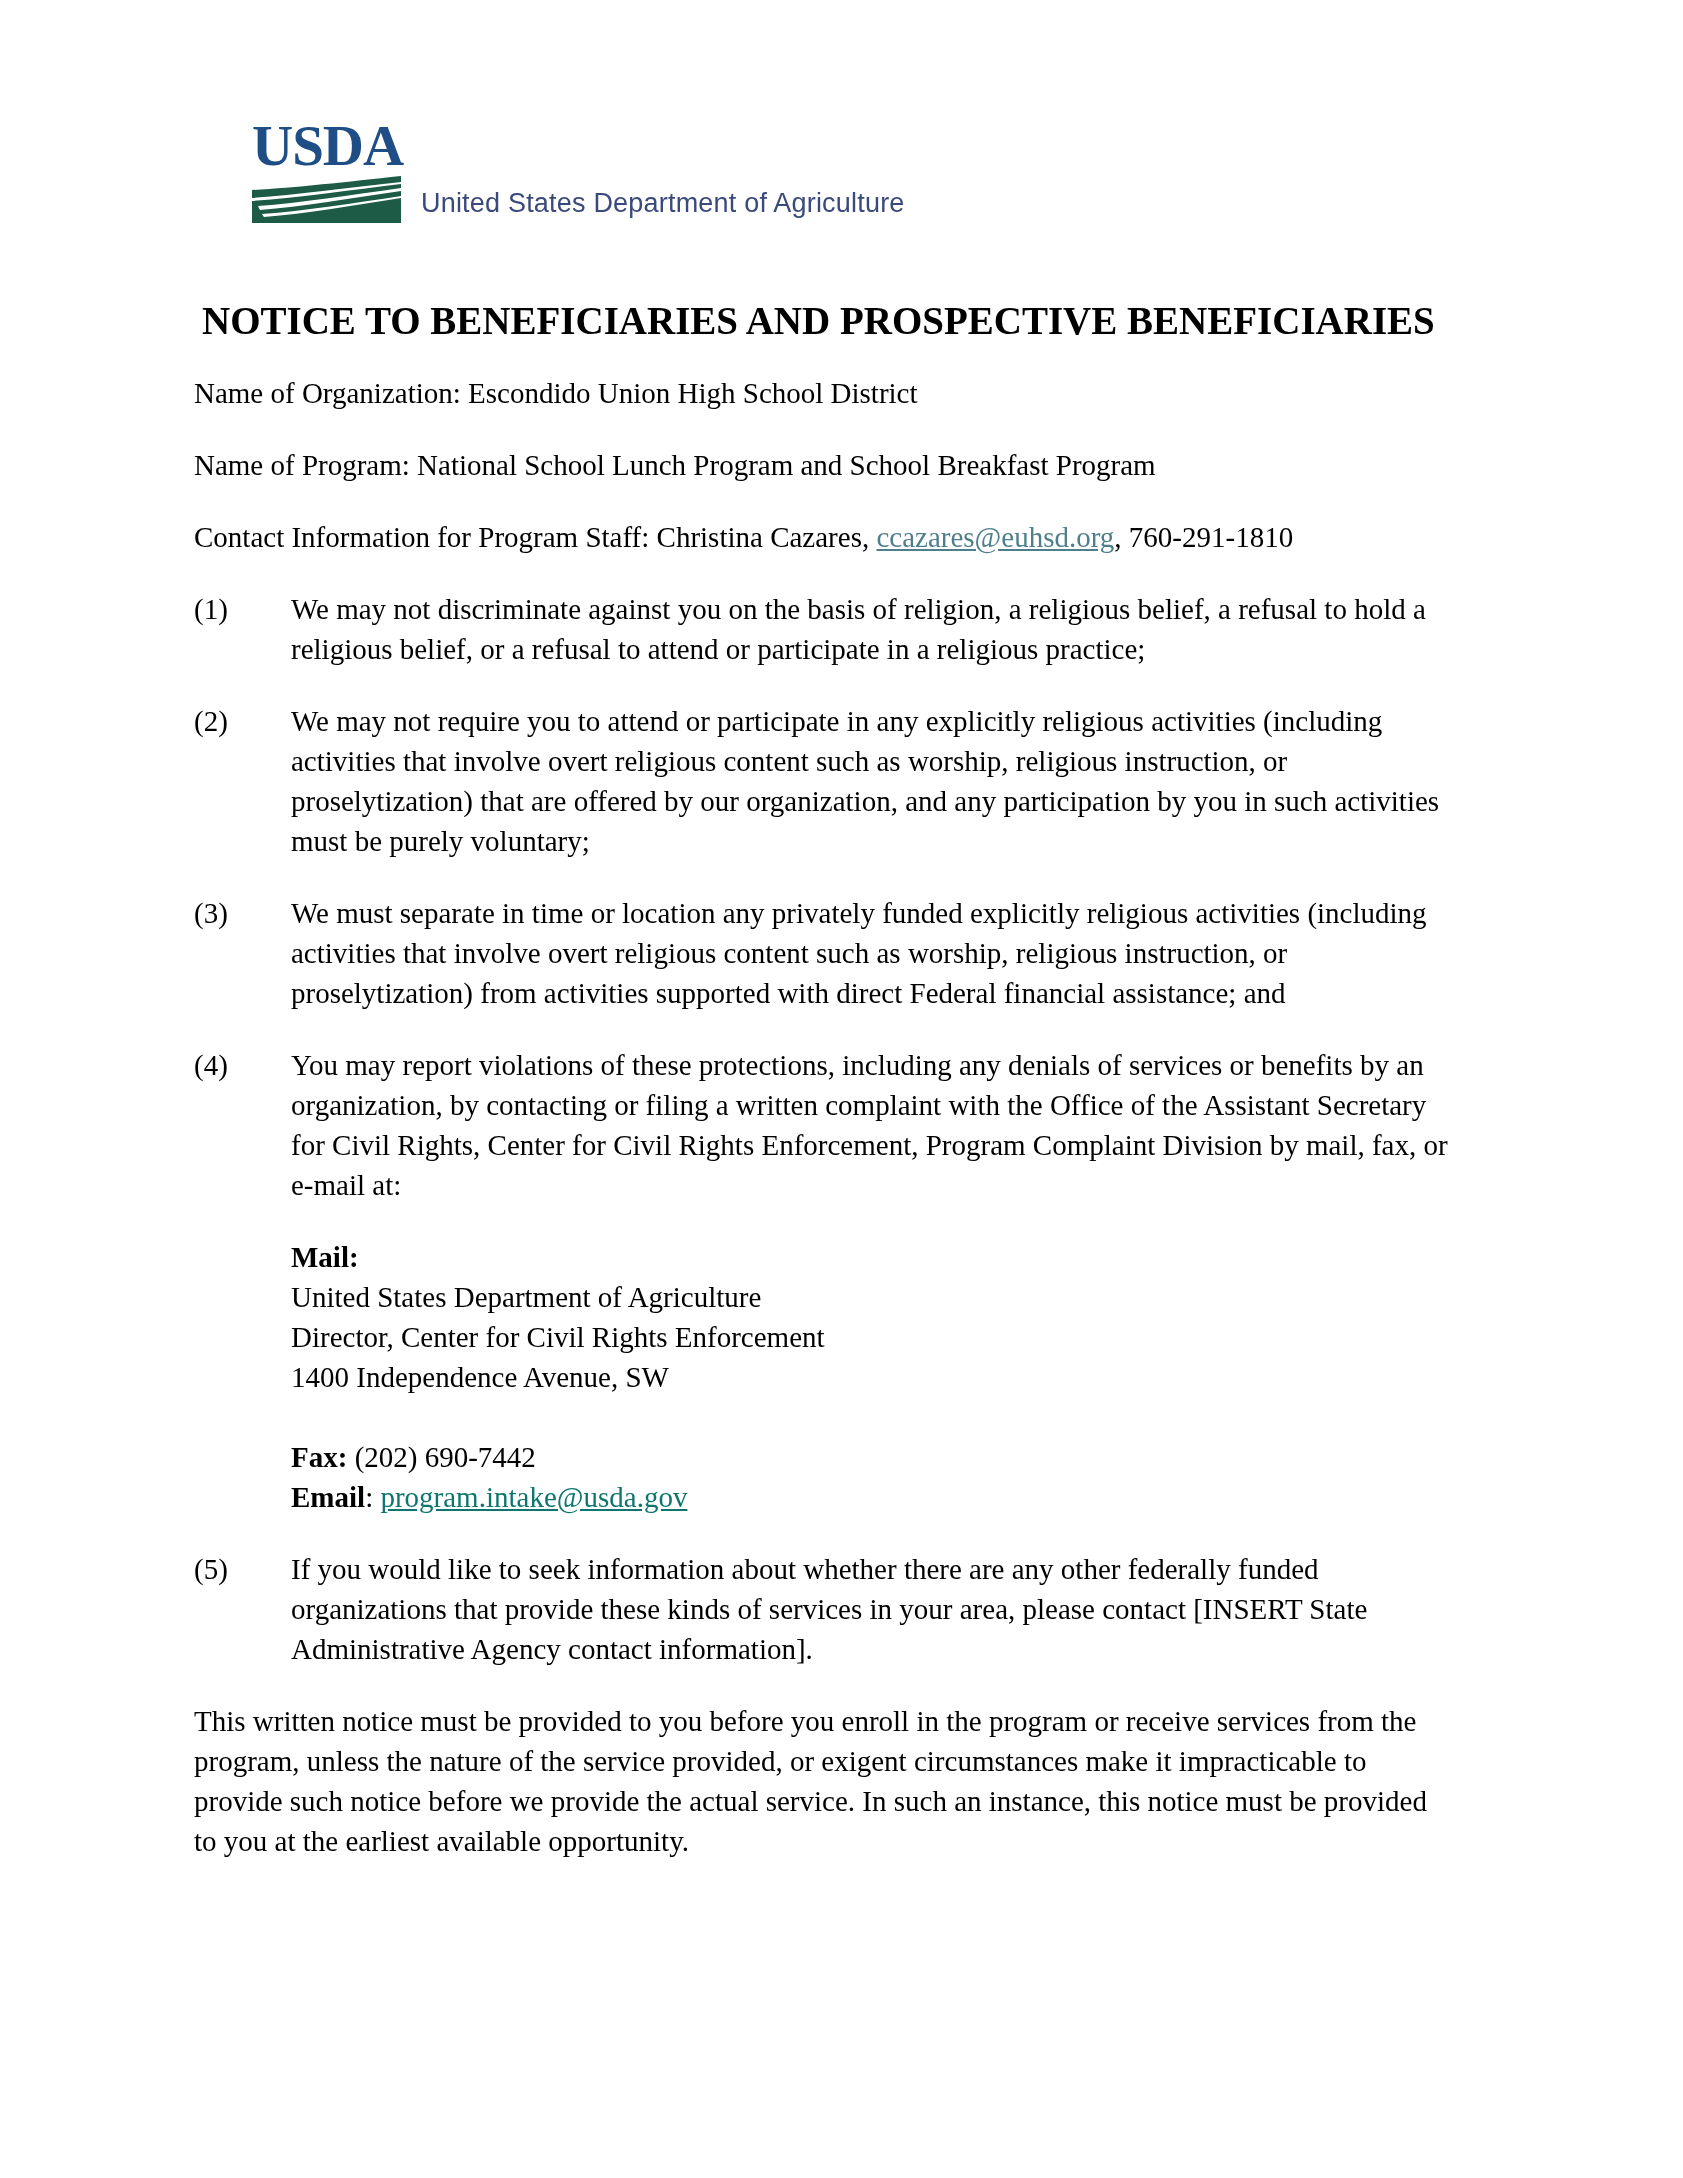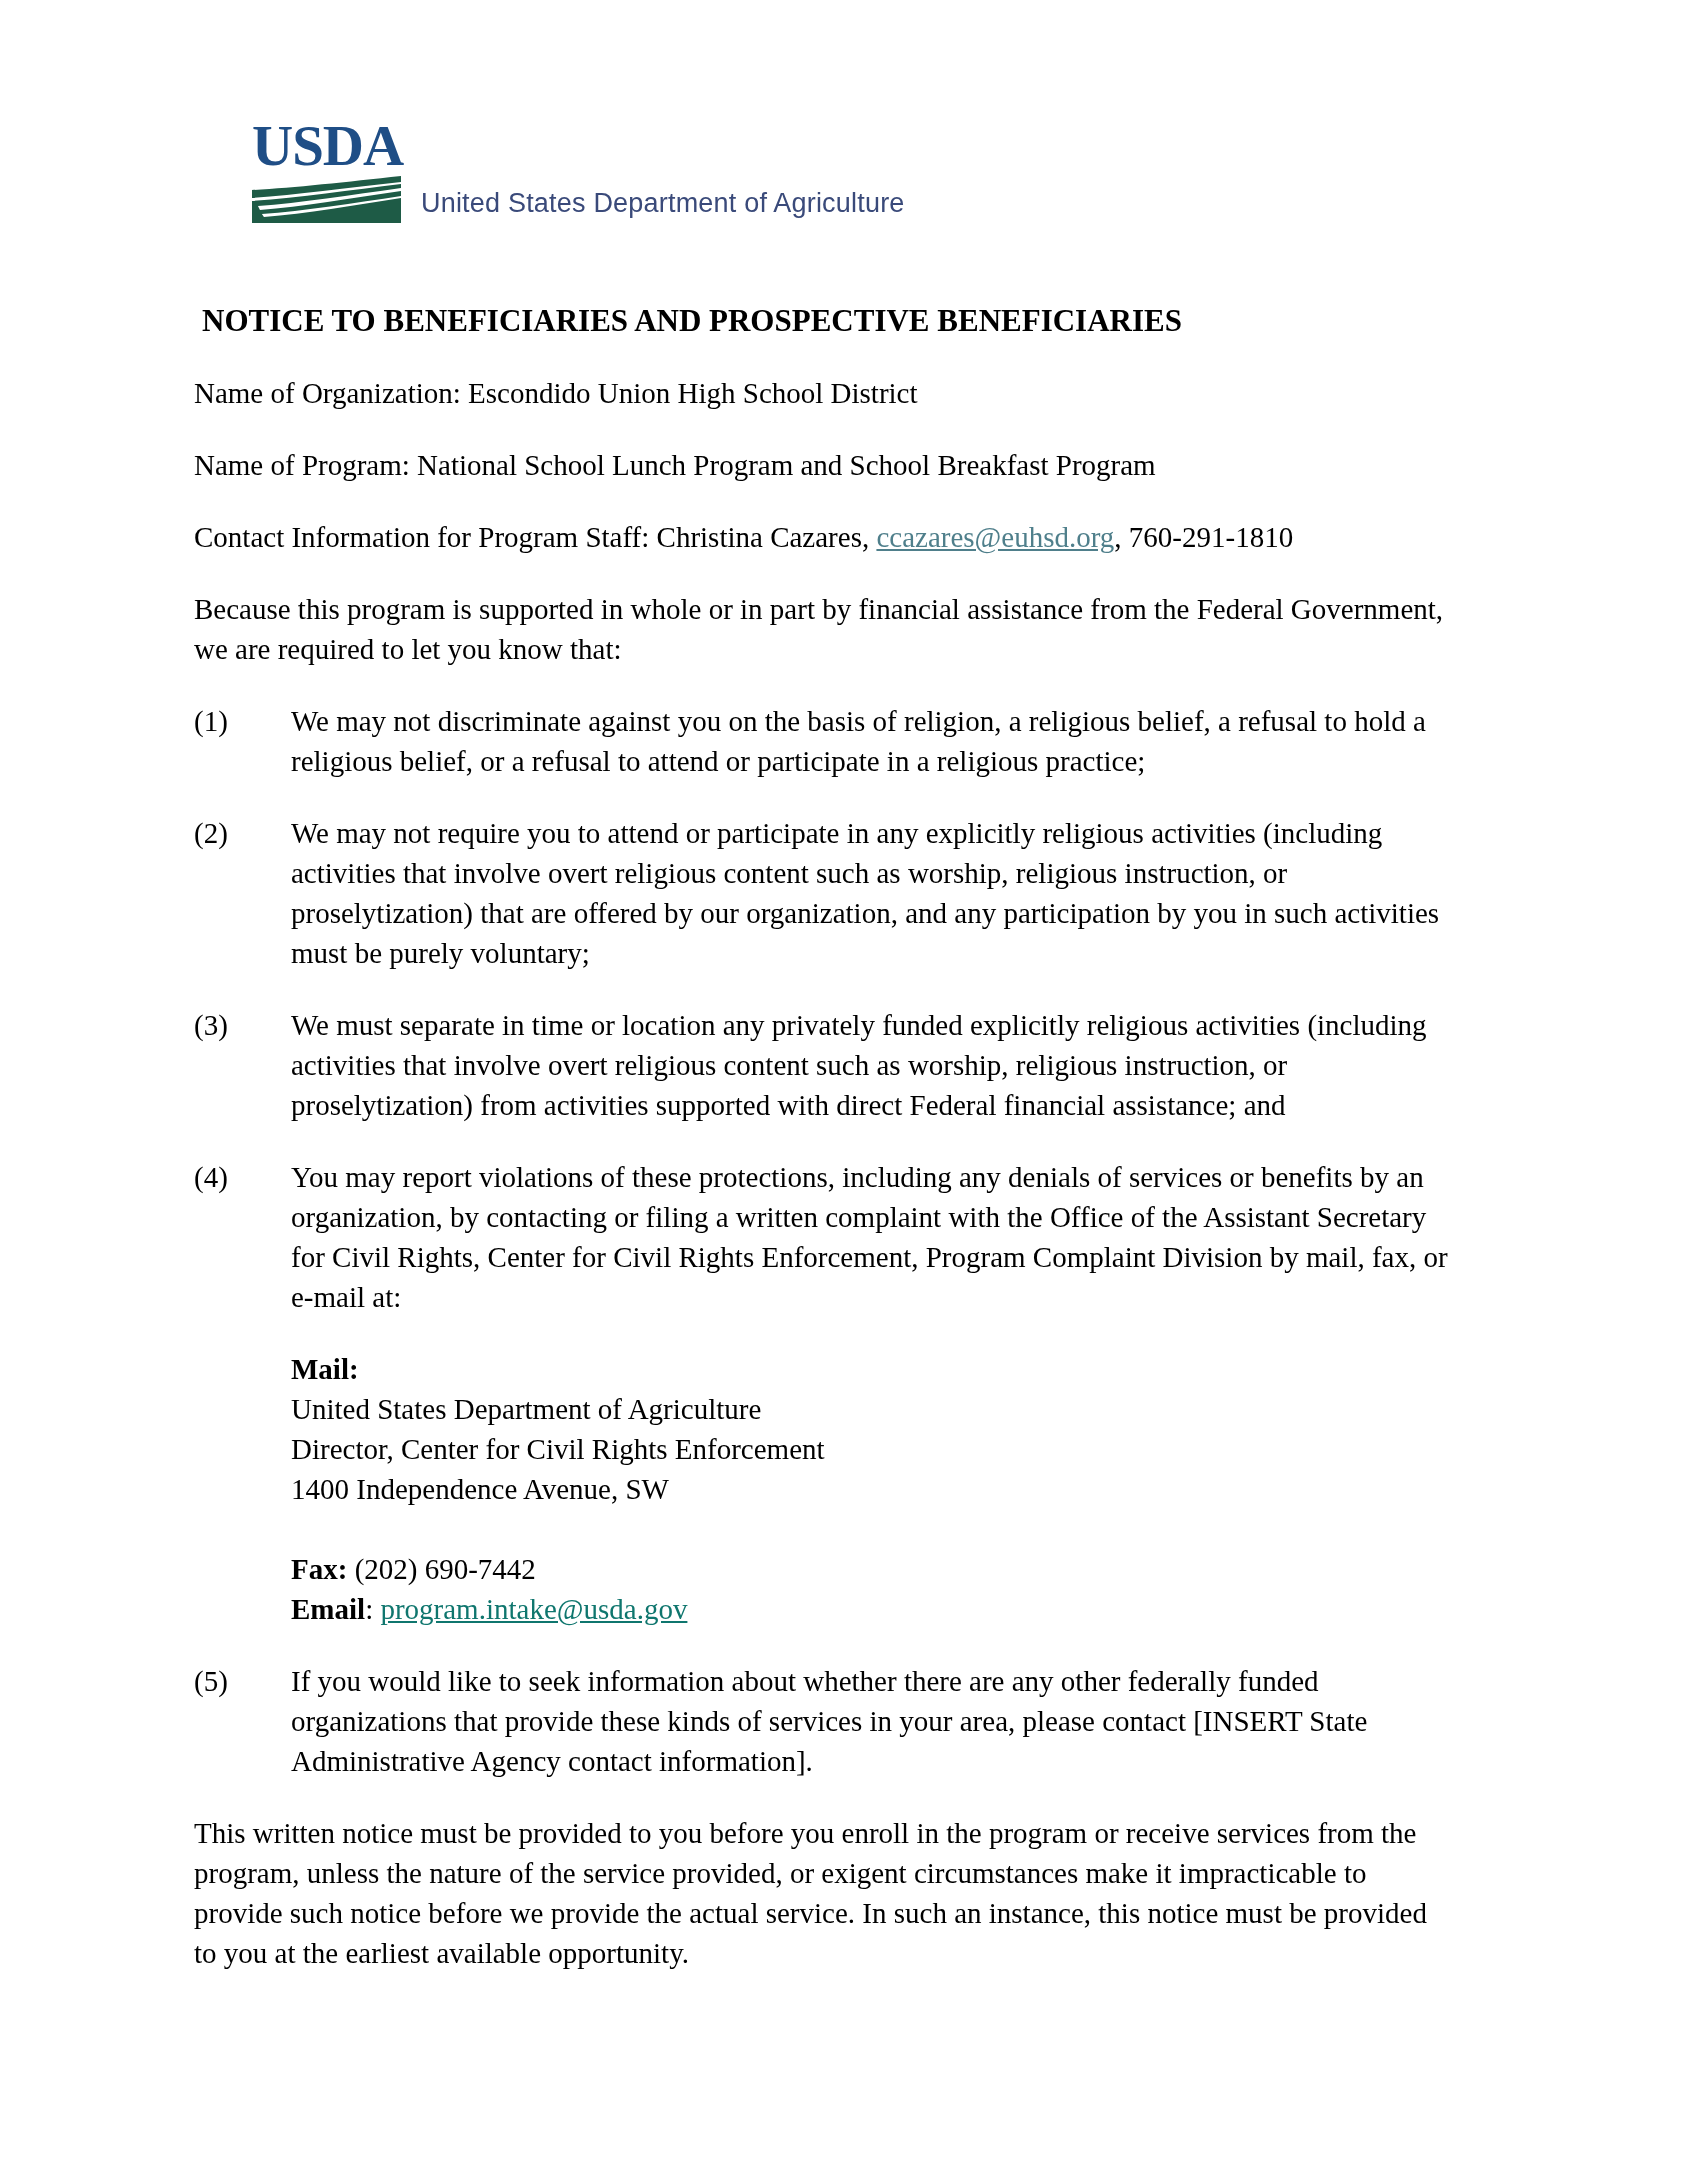--- a/index.html
+++ b/index.html
@@ -70,21 +70,21 @@
     position: absolute;
     left: 194px;
     top: 302px;
     width: 1257px;
     font-size: 29px;
     line-height: 40px;
   }
 
   .doc-title {
     font-weight: bold;
-    font-size: 31px;
+    font-size: 39px;
     margin: 0 0 33px 8px;
     line-height: 38px;
   }
 
   p.para {
     margin: 0 0 32px 0;
     line-height: 40px;
   }
 
   
@@ -168,21 +168,20 @@
   <div class="doc">
 
     <h1 class="doc-title">NOTICE TO BENEFICIARIES AND PROSPECTIVE BENEFICIARIES</h1>
 
     <p class="para"><span>Name of Organization: </span><span>Escondido Union High School District</span></p>
 
     <p class="para"><span>Name of Program: </span><span>National School Lunch Program and School Breakfast Program</span></p>
 
     <p class="para"><span>Contact Information for Program Staff: </span><span>Christina Cazares, </span><a class="doclink link-teal" href="#">ccazares@euhsd.org</a><span>, 760-291-1810</span></p>
 
-    <p class="para">Because this program is supported in whole or in part by financial assistance from the Federal Government, we are required to let you know that:</p>
 
     <ul class="numlist">
 
       <li class="numitem">
         <span class="marker">(1)</span>
         <span class="itemtext">We may not discriminate against you on the basis of religion, a religious belief, a refusal to hold a religious belief, or a refusal to attend or participate in a religious practice;</span>
       </li>
 
       <li class="numitem">
         <span class="marker">(2)</span>

